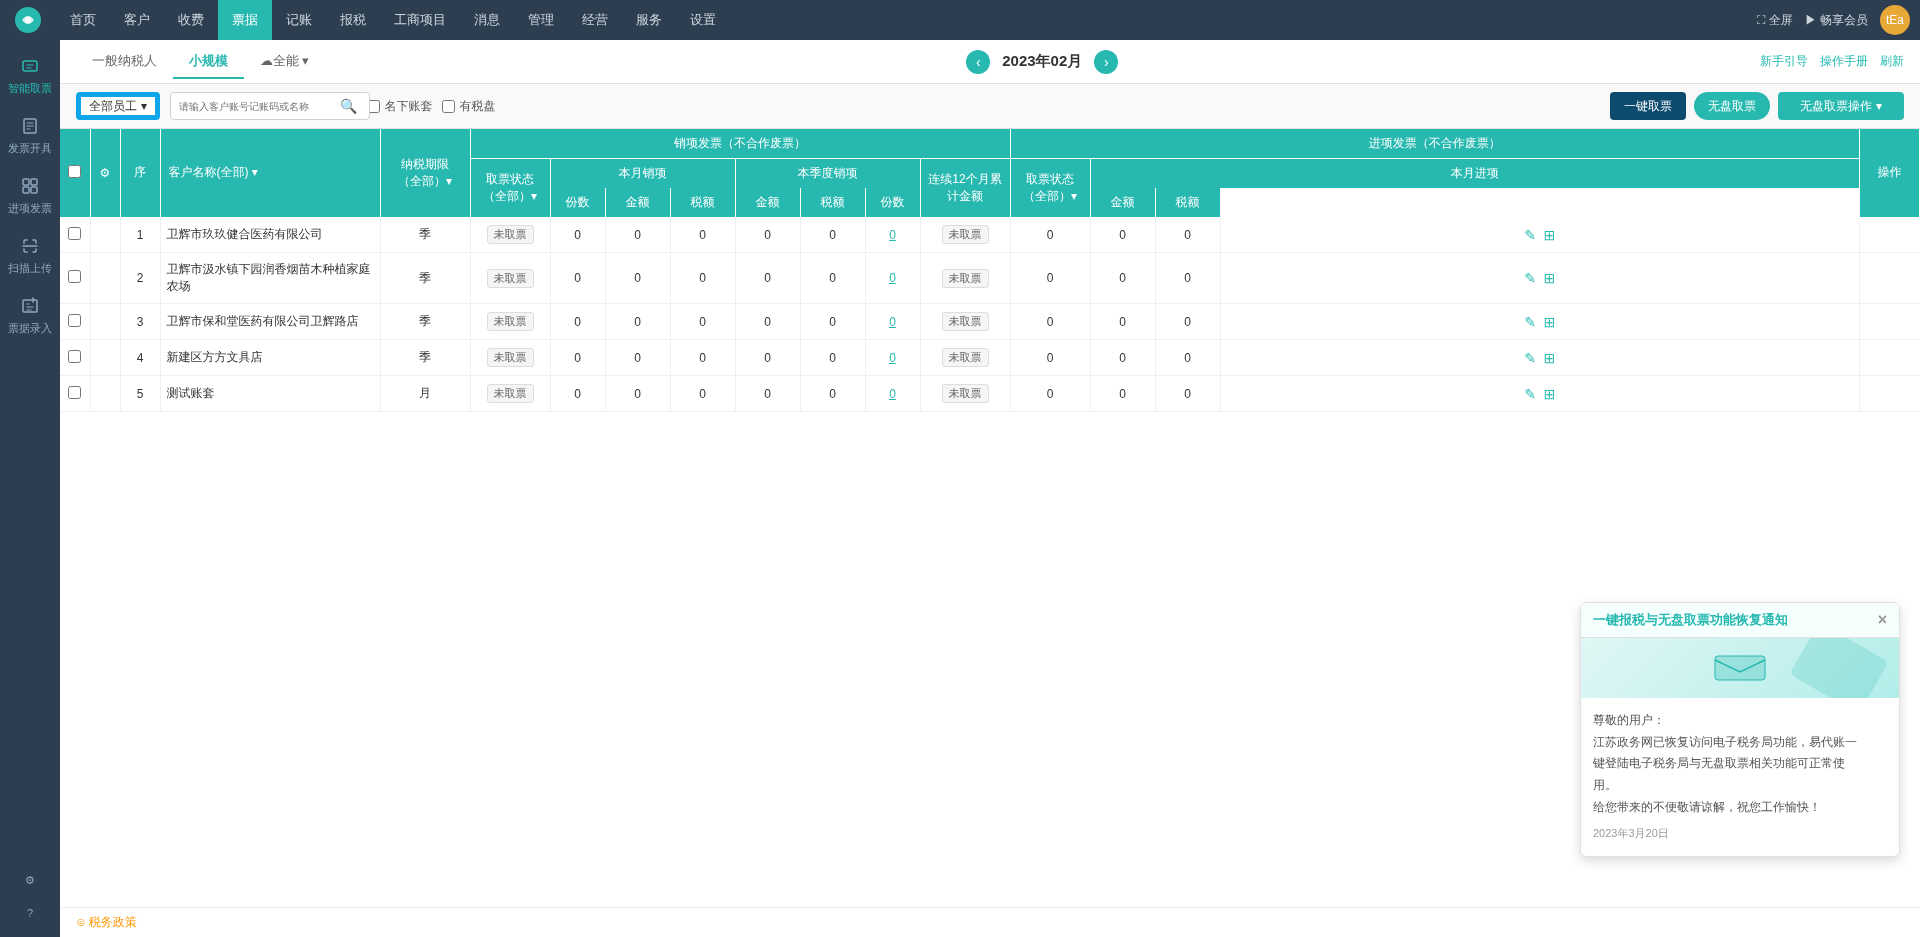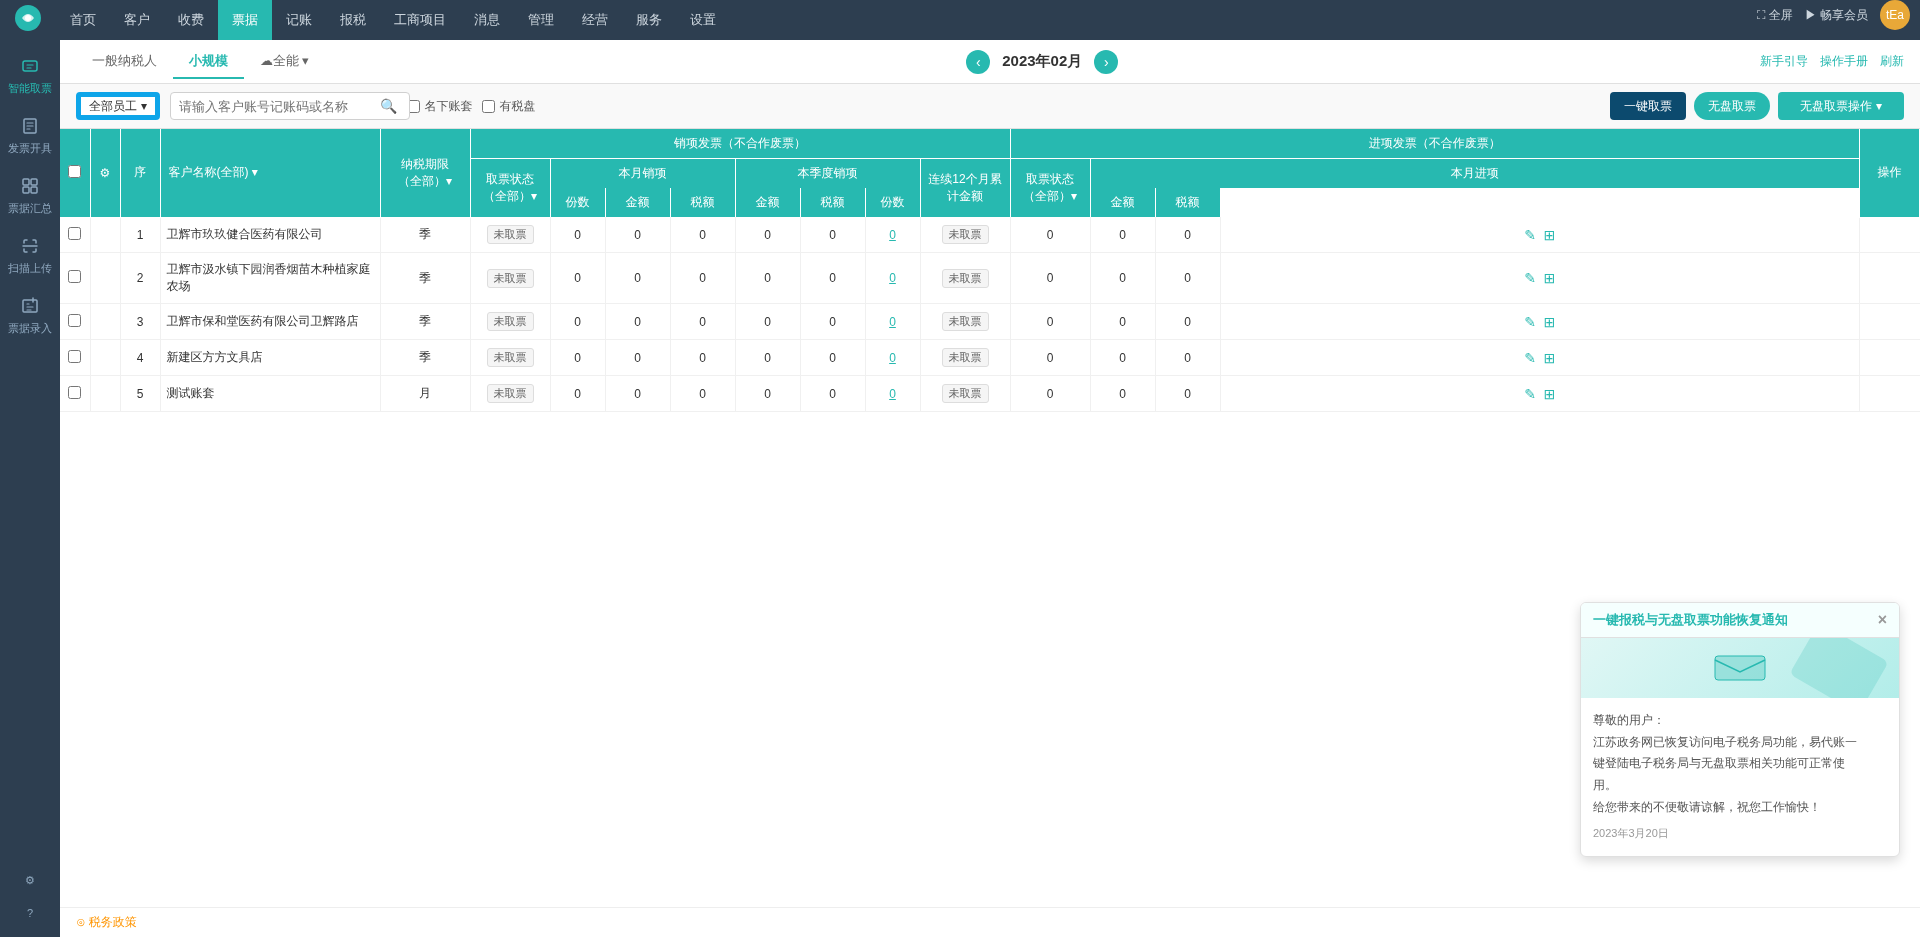--- a/index.html
+++ b/index.html
@@ -3,21 +3,21 @@
   <meta charset="utf-8">
   <style>
     * { box-sizing: border-box; margin: 0; padding: 0; }
     body { font-family: "Microsoft YaHei", "PingFang SC", sans-serif; font-size: 12px; background: #f5f5f5; color: #333; }
 
     
     .top-nav {
       background: #2d3e50;
       height: 40px;
       display: flex;
-      align-items: flex-start;
+      align-items: center;
       padding: 0 10px;
       color: #fff;
     }
     .top-nav .logo {
       width: 36px;
       height: 36px;
       margin-right: 10px;
       display: flex; align-items: center; justify-content: center;
     }
     .top-nav .logo svg { width: 28px; height: 28px; }
@@ -126,22 +126,22 @@
       font-size: 12px;
       cursor: pointer;
       gap: 4px;
     }
     .search-input {
       border: 1px solid #d0d0d0;
       border-radius: 4px;
       background: #fff;
       padding: 0 8px;
       height: 28px;
-      font-size: 13px;
-      width: 240px;
+      font-size: 10px;
+      width: 200px;
       outline: none;
     }
     .search-btn {
       background: none; border: none;
       cursor: pointer; color: #999; font-size: 14px;
       margin-left: -30px;
     }
     .checkbox-label { display: flex; align-items: center; gap: 4px; color: #555; cursor: pointer; }
     .toolbar-right { margin-left: auto; display: flex; gap: 8px; }
     .btn-primary {
@@ -318,21 +318,21 @@
     </div>
     <div class="sidebar-item">
       <span>
         <svg viewBox="0 0 20 20" fill="currentColor">
             <rect x="3" y="3" width="6" height="6" rx="1" fill="none" stroke="currentColor" stroke-width="1.5"></rect>
             <rect x="11" y="3" width="6" height="6" rx="1" fill="none" stroke="currentColor" stroke-width="1.5"></rect>
             <rect x="3" y="11" width="6" height="6" rx="1" fill="none" stroke="currentColor" stroke-width="1.5"></rect>
             <rect x="11" y="11" width="6" height="6" rx="1" fill="none" stroke="currentColor" stroke-width="1.5"></rect>
           </svg>
       </span>
-      <span>票据汇总</span>
+      <span>进项发票</span>
     </div>
     <div class="sidebar-item">
       <span>
         <svg viewBox="0 0 20 20" fill="currentColor">
             <path d="M4 7V5a1 1 0 011-1h2M13 4h2a1 1 0 011 1v2M16 13v2a1 1 0 01-1 1h-2M7 16H5a1 1 0 01-1-1v-2M3 10h14" stroke="currentColor" stroke-width="1.5" fill="none" stroke-linecap="round"></path>
           </svg>
       </span>
       <span>扫描上传</span>
     </div>
     <div class="sidebar-item">

